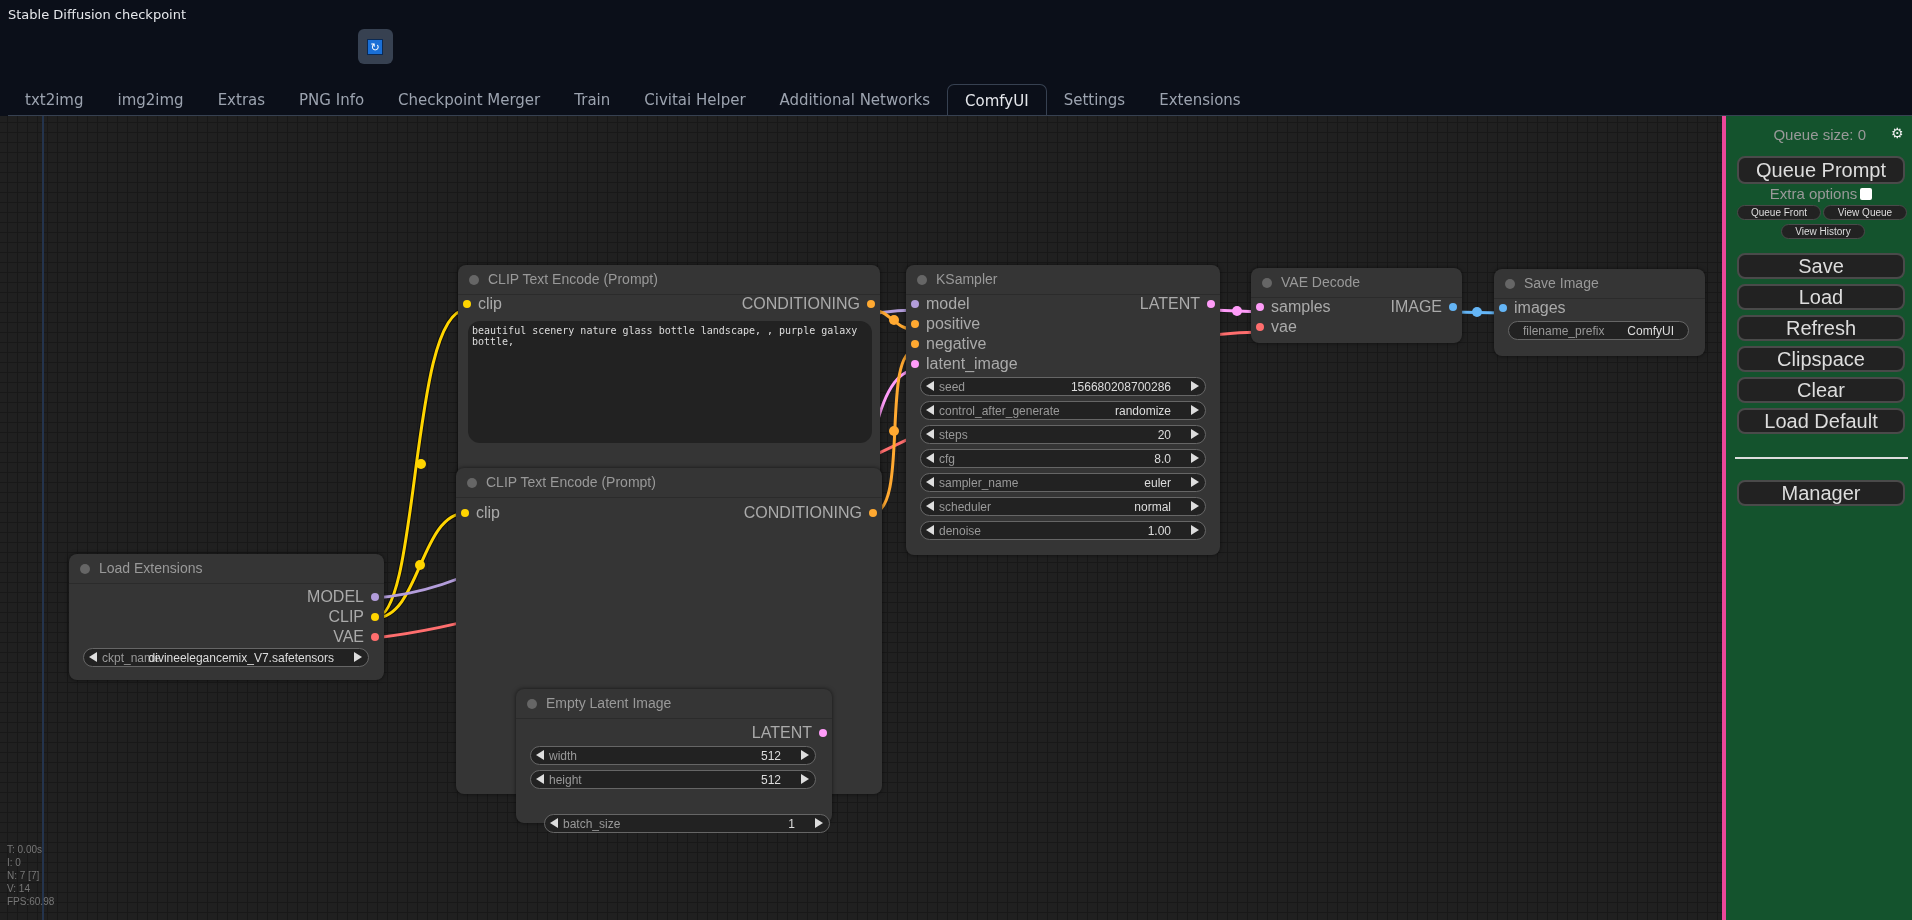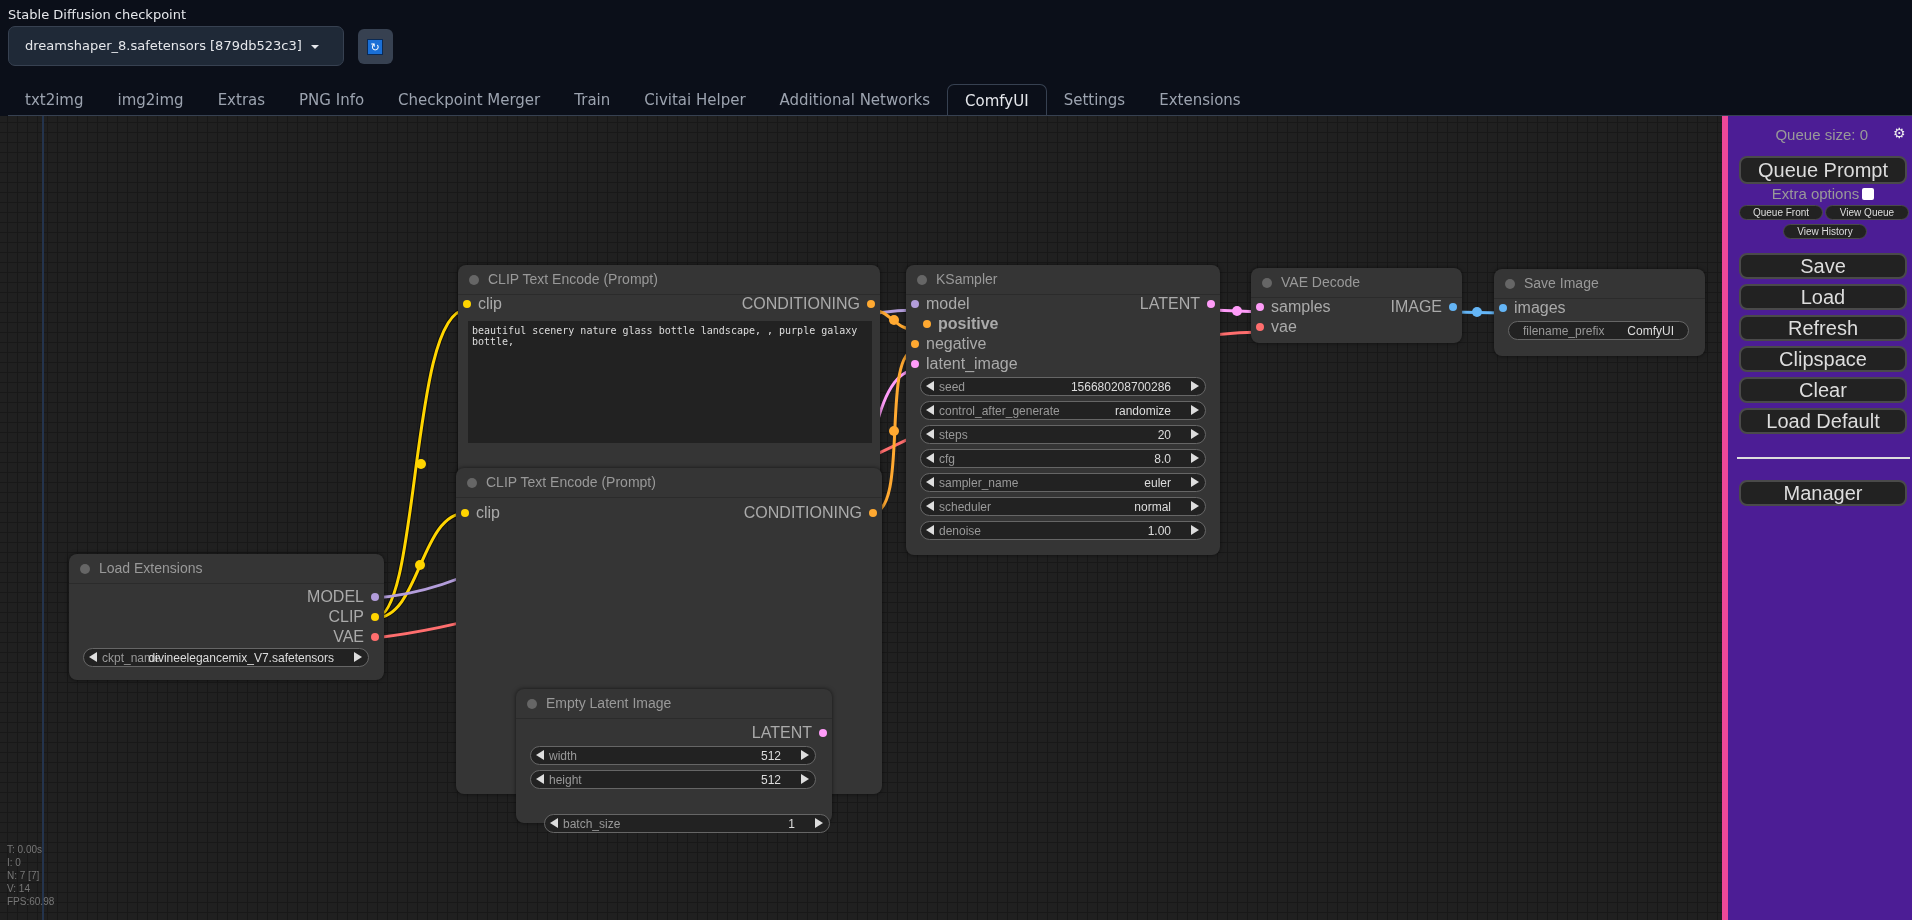--- a/index.html
+++ b/index.html
@@ -28,39 +28,35 @@
   .slot.in .s { left: 5px; }
   .slot.out { text-align: right; padding-right: 20px; }
   .slot.out .s { right: 5px; }
   .widget { position: absolute; height: 19px; background: #222; border: 1px solid #666; border-radius: 10px; font-size: 12px; color: #999; }
   .widget .la { position: absolute; left: 5px; top: 3px; width: 0; height: 0; border-top: 5px solid transparent; border-bottom: 5px solid transparent; border-right: 8px solid #ddd; }
   .widget .ra { position: absolute; right: 6px; top: 3px; width: 0; height: 0; border-top: 5px solid transparent; border-bottom: 5px solid transparent; border-left: 8px solid #ddd; }
   .widget .wn { position: absolute; left: 18px; top: 2px; }
   .widget .wv { position: absolute; right: 34px; top: 2px; color: #ddd; }
   .textarea { position: absolute; background: #222; color: #ddd; font-family: "DejaVu Sans Mono", monospace; font-size: 10px; padding: 4px; }
   .stats { position: absolute; left: 7px; top: 843px; font-size: 10px; color: #777; line-height: 13px; }
-  .menu { position: absolute; left: 1722px; top: 116px; width: 190px; height: 804px; background: #4c1d95; border-left: 6px solid #ec4899; font-family: "Liberation Sans", sans-serif; }
+  .menu { position: absolute; left: 1722px; top: 116px; width: 190px; height: 804px; background: #14532d; border-left: 4px solid #ec4899; font-family: "Liberation Sans", sans-serif; }
   .qsize { position: absolute; left: 0; top: 10px; width: 140px; text-align: right; font-size: 15px; color: #999; }
   .gear { position: absolute; left: 165px; top: 9px; color: #eee; font-size: 14px; }
   .mbtn { position: absolute; left: 11px; width: 168px; height: 26px; background: #222; border: 2px solid #4a4a4a; border-radius: 8px; color: #ddd; font-size: 20px; text-align: center; line-height: 22px; }
   .mbtn.big { height: 28px; line-height: 24px; }
   .xopt { position: absolute; left: 0; top: 69px; width: 190px; text-align: center; font-size: 15px; color: #999; }
   .xopt .cb { display: inline-block; width: 12px; height: 12px; background: #fff; border-radius: 2px; vertical-align: -1px; margin-left: 3px; }
   .sbtn { position: absolute; height: 15px; background: #222; border: 1px solid #4a4a4a; border-radius: 8px; color: #ddd; font-size: 10px; text-align: center; line-height: 13px; }
   .hr { position: absolute; left: 9px; top: 341px; width: 173px; height: 2px; background: #ddd; }
 </style>
 </head>
 <body>
 
 <div class="top">
   <div class="ckpt-label">Stable Diffusion checkpoint</div>
-  <div class="ckpt-select">
-    <span>dreamshaper_8.safetensors [879db523c3]</span>
-    <span class="caret"></span>
-  </div>
   <div class="refresh-btn">
     <span class="ic">↻</span>
   </div>
   <div class="tabs">
     <div class="tab">txt2img</div>
     <div class="tab">img2img</div>
     <div class="tab">Extras</div>
     <div class="tab">PNG Info</div>
     <div class="tab">Checkpoint Merger</div>
     <div class="tab">Train</div>
@@ -106,33 +102,33 @@
       <circle cx="894" cy="431" r="5" fill="#ffa931"></circle>
       <circle cx="1237" cy="311" r="5" fill="#ff9cf9"></circle>
       <circle cx="1477" cy="312" r="5" fill="#64b5f6"></circle>
     </g>
   </svg>
 
   <div class="node" style="left:458px;top:149px;width:422px;height:310px;">
     <div class="title"><span class="dot"></span><span>CLIP Text Encode (Prompt)</span></div>
     <div class="slot in" style="left:0;top:32px;"><span class="s" style="background:#ffd500"></span><span>clip</span></div>
     <div class="slot out" style="right:0;top:32px;"><span>CONDITIONING</span><span class="s" style="background:#ffa931"></span></div>
-    <div class="textarea" style="left:10px;top:56px;width:404px;height:122px;">beautiful scenery nature glass bottle landscape, , purple galaxy bottle,</div>
+    <div class="textarea" style="left:10px;top:56px;width:404px;height:122px;border-radius:12px;">beautiful scenery nature glass bottle landscape, , purple galaxy bottle,</div>
   </div>
 
   <div class="node" style="left:456px;top:352px;width:426px;height:326px;">
     <div class="title"><span class="dot"></span><span>CLIP Text Encode (Prompt)</span></div>
     <div class="slot in" style="left:0;top:38px;"><span class="s" style="background:#ffd500"></span><span>clip</span></div>
     <div class="slot out" style="right:0;top:38px;"><span>CONDITIONING</span><span class="s" style="background:#ffa931"></span></div>
   </div>
 
   <div class="node" style="left:906px;top:149px;width:314px;height:290px;">
     <div class="title"><span class="dot"></span><span>KSampler</span></div>
     <div class="slot in" style="left:0;top:32px;"><span class="s" style="background:#b39ddb"></span><span>model</span></div>
-    <div class="slot in" style="left:12px;top:52px;font-weight:bold;"><span class="s" style="background:#ffa931"></span><span>positive</span></div>
+    <div class="slot in" style="left:0;top:52px;"><span class="s" style="background:#ffa931"></span><span>positive</span></div>
     <div class="slot in" style="left:0;top:72px;"><span class="s" style="background:#ffa931"></span><span>negative</span></div>
     <div class="slot in" style="left:0;top:92px;"><span class="s" style="background:#ff9cf9"></span><span>latent_image</span></div>
     <div class="slot out" style="right:0;top:32px;"><span>LATENT</span><span class="s" style="background:#ff9cf9"></span></div>
     <div class="widget" style="left:14px;top:112px;width:286px;">
         <span class="la"></span>
         <span class="wn">seed</span>
         <span class="wv">156680208700286</span>
         <span class="ra"></span>
       </div>
     <div class="widget" style="left:14px;top:136px;width:286px;">

